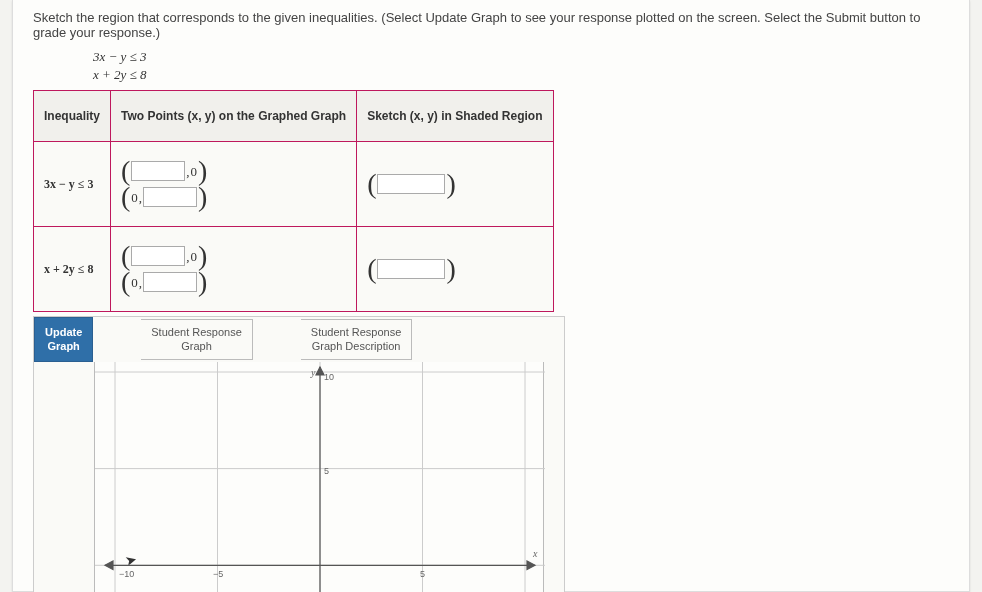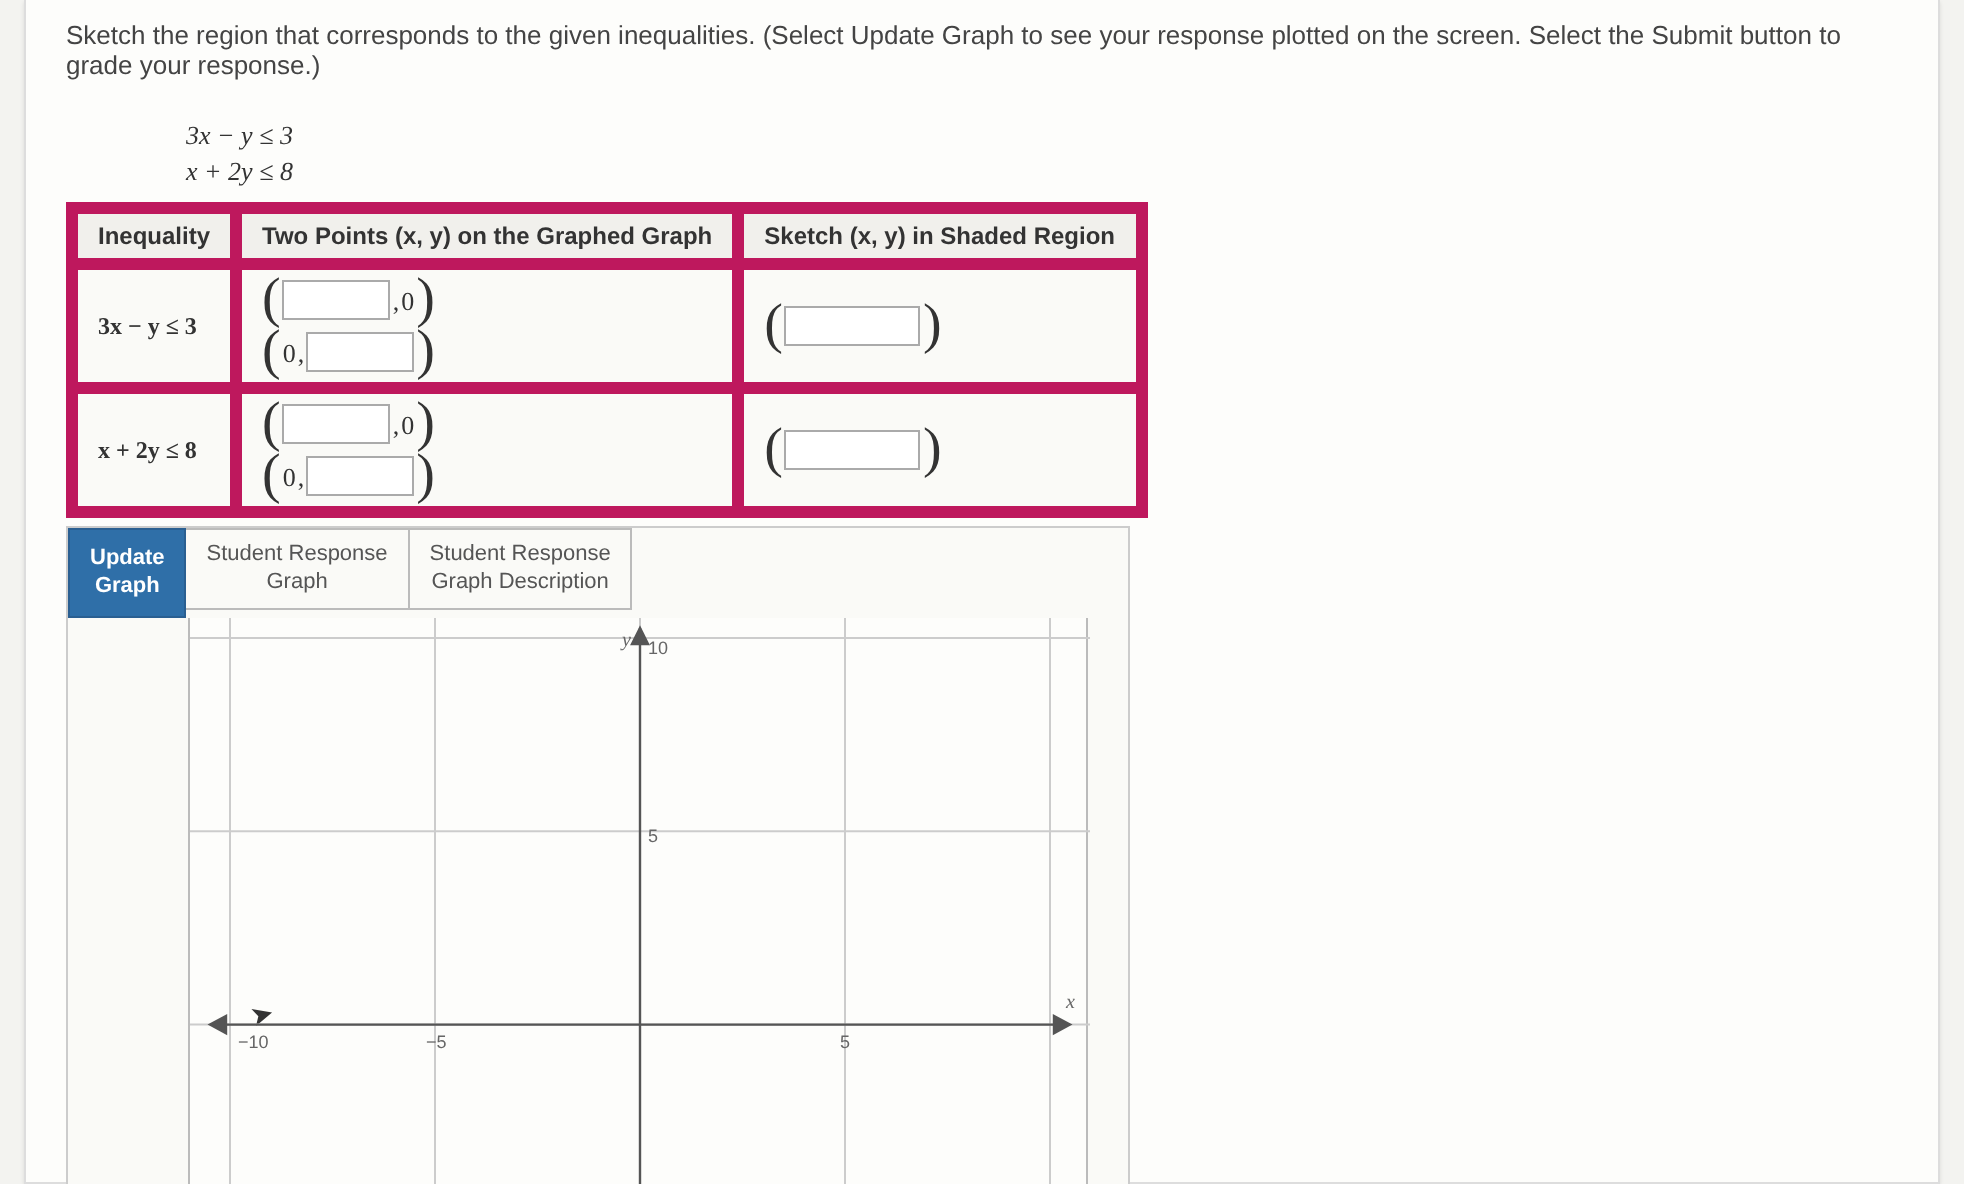--- a/index.html
+++ b/index.html
@@ -23,39 +23,39 @@
       margin: 0 12px;
       padding: 10px 20px 20px 20px;
       border: 1px solid #ddd;
       border-top: none;
       height: 100%;
       box-shadow: 0 1px 2px rgba(0,0,0,0.1);
     }
     .instructions {
       font-size: 13px;
       color: #444;
-      margin-bottom: 19px;
+      margin-bottom: 8px;
     }
     .equations {
       margin-left: 60px;
       font-size: 13px;
       line-height: 1.4;
       font-style: italic;
       margin-bottom: 6px;
     }
     .equations .row {
       font-family: "Times New Roman", serif;
     }
     table.ineq-table {
       border-collapse: collapse;
       margin-bottom: 4px;
     }
     table.ineq-table th, table.ineq-table td {
-      border: 6px solid #be185d;
-      padding: 4px 10px;
+      border: 1px solid #be185d;
+      padding: 18px 10px;
       font-size: 12px;
       vertical-align: middle;
       background: #fafaf7;
     }
     table.ineq-table th {
       font-weight: bold;
       color: #333;
       background: #f1f0ec;
     }
     .ineq-label {
@@ -94,34 +94,35 @@
       width: 68px;
     }
     .shaded-cell {
       text-align: center;
     }
     .graph-section {
       margin-top: 2px;
     }
     .tab-bar {
       display: flex;
-      align-items: flex-start;
+      align-items: center;
     }
     .tab {
       border: 1px solid #bbb;
       padding: 6px 10px;
       font-size: 11px;
       text-align: center;
       line-height: 1.2;
       background: #fafaf7;
       color: #555;
       cursor: pointer;
     }
     .tab + .tab {
       border-left: none;
+      margin-left: 48px;
     }
     .tab.update {
       background: #2f6fa8;
       color: #fff;
       font-weight: bold;
       border-color: #2a5f91;
       padding: 8px 10px;
     }
     .graph-area {
       position: relative;

